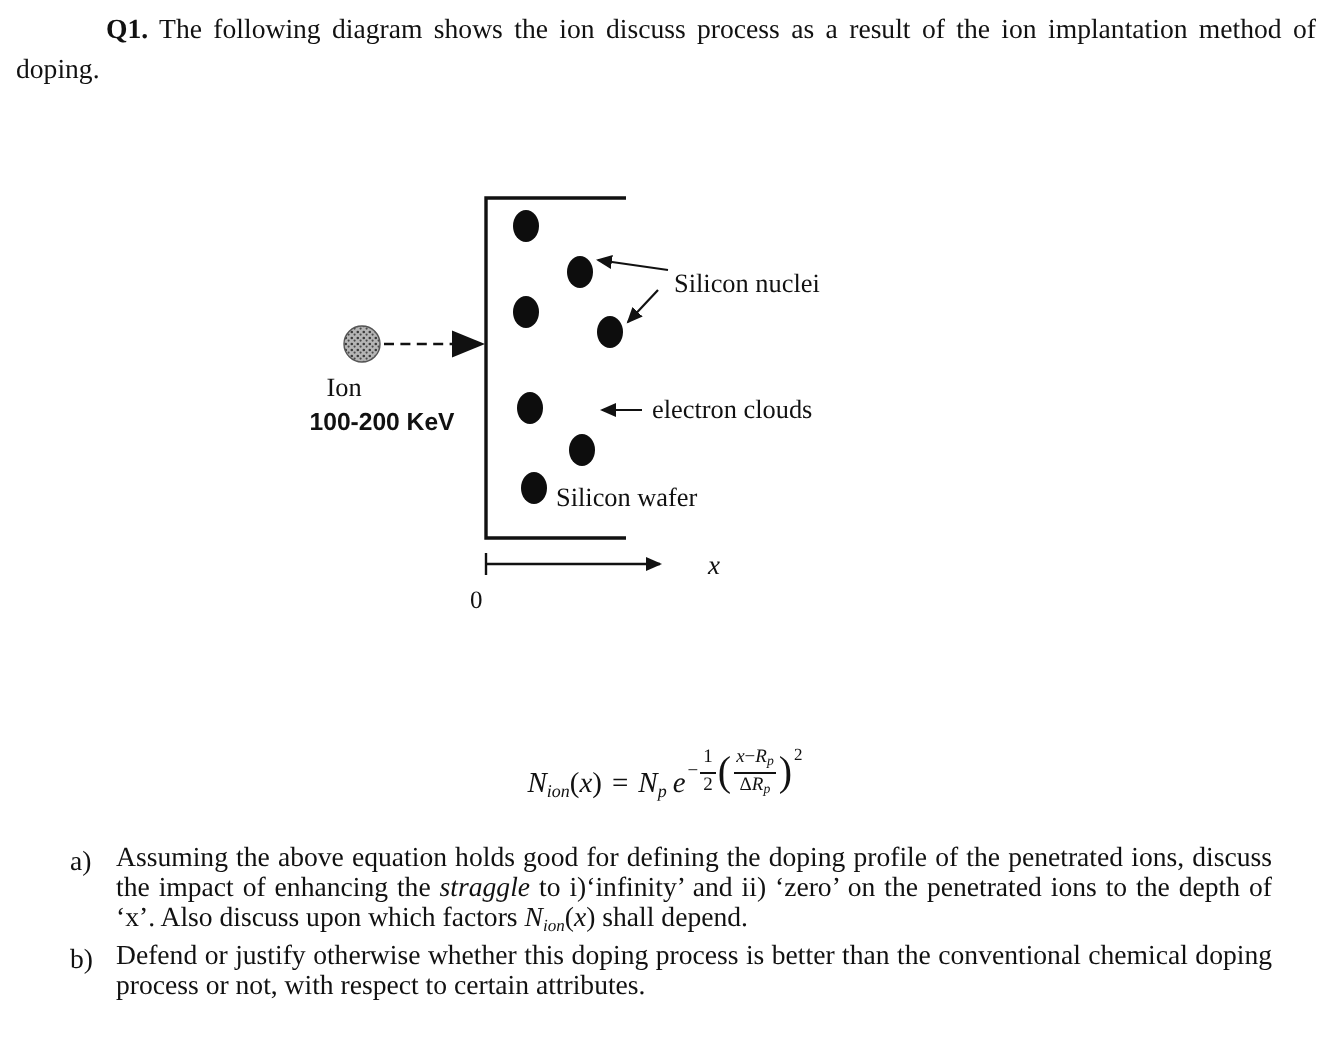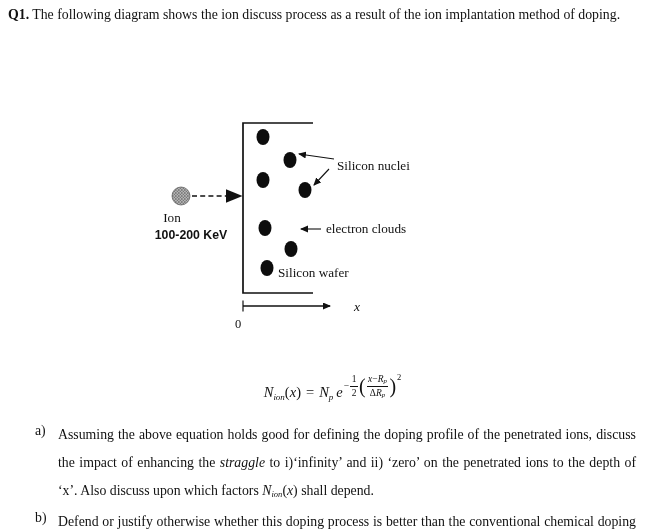--- a/index.html
+++ b/index.html
@@ -1,38 +1,38 @@
 <!DOCTYPE html>
 <html><head>
 <meta charset="utf-8">
 <style>
   html,body{margin:0;padding:0;}
   body{width:665px;height:530px;background:#ffffff;font-family:"Liberation Serif",serif;color:#111;overflow:hidden;}
   .page{position:relative;width:665px;height:530px;background:#ffffff;}
   .para{position:absolute;text-align:justify;font-size:13.8px;line-height:20px;margin:0;}
   #intro{left:8px;top:5px;width:650px;}
-  .bold{font-weight:bold;}
-  #diagram{position:absolute;left:145px;top:96px;width:300px;height:248px;}
+  .bold{font-weight:bold;margin-left:45px;}
+  #diagram{position:absolute;left:145px;top:72px;width:300px;height:248px;}
   #gauss{left:8px;top:342px;width:650px;}
   #equation{position:absolute;left:0;top:374px;width:665px;text-align:center;font-size:14.5px;line-height:34px;}
   .it{font-style:italic;}
   sub.eqsub{font-size:0.62em;font-style:italic;vertical-align:-0.28em;}
   .eq-sign{margin:0 5px;}
   .eq-e{margin-left:3px;}
   .exp{display:inline-flex;align-items:center;vertical-align:8px;font-size:9.5px;line-height:1.1;margin-left:1px;}
   .frac{display:inline-flex;flex-direction:column;align-items:center;margin:0 1px;}
   .frac .num{border-bottom:1px solid #111;padding:0 1.5px 1px;}
   .frac .den{padding-top:1px;}
   .frac sub{font-size:0.72em;font-style:italic;vertical-align:-0.2em;}
   .bparen{font-size:20px;line-height:1;transform:scaleY(1.05);}
   .power{font-size:8.5px;align-self:flex-start;margin-top:-1px;margin-left:1px;}
   #parts{position:absolute;left:35px;top:421px;width:601px;}
   .item{display:flex;}
   .item .lab{flex:0 0 23px;font-size:13.8px;line-height:19.6px;}
-  .item .txt{flex:1;text-align:justify;font-size:13.8px;line-height:28px;}
+  .item .txt{flex:1;text-align:justify;font-size:13.8px;line-height:15px;}
   svg text{font-family:"Liberation Serif",serif;fill:#111;}
   .svg-sans{font-family:"Liberation Sans",sans-serif;font-weight:bold;}
 </style>
 </head>
 <body>
 
 <div class="page">
 
   <p id="intro" class="para"><span class="bold">Q1.</span><span> The following diagram shows the ion discuss process as a result of the ion implantation method of doping.</span></p>
 

